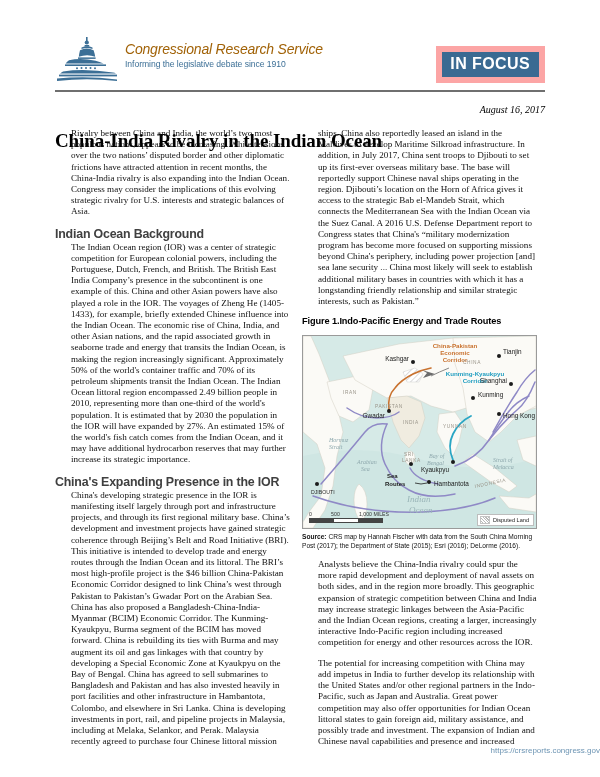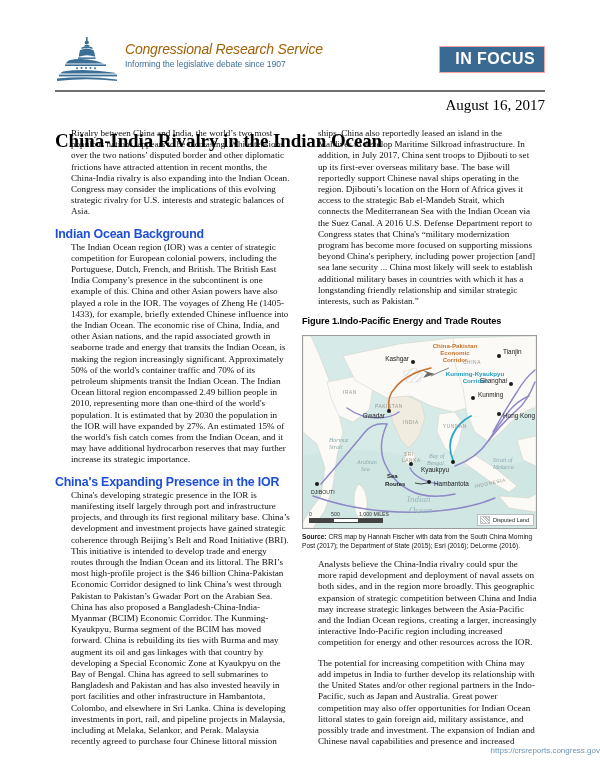--- a/index.html
+++ b/index.html
@@ -60,41 +60,42 @@
   .infocus {
     position: absolute;
     right: 0;
     top: 10px;
     background: #3a6a92;
     color: #ffffff;
     font-family: "Liberation Sans", sans-serif;
     font-weight: bold;
     font-size: 16px;
     letter-spacing: 0.4px;
-    padding: 4px 9px 5px 15px;
-    border: 1px solid #fca5a5;
+    padding: 4px 9px 5px 8px;
+    border: 6px solid #fca5a5;
     line-height: 1;
   }
   .rule {
     position: absolute;
     left: 55px;
     top: 90px;
     width: 490px;
     height: 2px;
     background: #6f6f6f;
   }
 
   
   .doc-date {
     position: absolute;
     right: 55px;
-    top: 97px;
+    top: 104px;
     font-family: "Liberation Serif", serif;
-    font-size: 15px;
+    font-size: 10px;
     color: #000;
+    font-style: italic;
   }
   .doc-title {
     position: absolute;
     left: 55px;
     top: 117px;
     width: 490px;
     font-family: "Liberation Serif", serif;
     font-weight: bold;
     font-size: 19px;
     letter-spacing: -0.1px;
@@ -116,21 +117,21 @@
     line-height: 11.2px;
     text-align: left;
     color: #111;
     font-family: "Liberation Serif", serif;
   }
   h2.sec {
     margin: 7px 0 1px 0;
     font-family: "Liberation Sans", sans-serif;
     font-weight: bold;
     font-size: 12.4px;
-    color: #1d4ed8;
+    color: #404040;
     letter-spacing: -0.2px;
     line-height: 14px;
   }
 
   
   .fig-title {
     font-family: "Liberation Sans", sans-serif;
     font-weight: bold;
     font-size: 9.2px;
     color: #000;
@@ -234,21 +235,21 @@
           <circle cx="40" cy="32.2" r="1"></circle>
           <path d="M8 35.4 q22 -3.4 50 1.2 q1.6 0.3 3 0.8 l-56 0 q1.4 -1.2 3 -2 z"></path>
           <rect x="4" y="38.6" width="58" height="1.8"></rect>
           <path d="M2 42.6 q28 -3.2 60 0.8 l0 1.6 q-30 -3.4 -60 0 z"></path>
         </g>
       </svg>
     </div>
 
     <div class="brand-block">
       <div class="brand-name">Congressional Research Service</div>
-      <div class="brand-tag">Informing the legislative debate since 1907</div>
+      <div class="brand-tag">Informing the legislative debate since 1910</div>
     </div>
 
     <div class="infocus">IN FOCUS</div>
   </div>
 
   <div class="rule"></div>
 
   <div class="doc-date">August 16, 2017</div>
   <h1 class="doc-title">China-India Rivalry in the Indian Ocean</h1>
 

